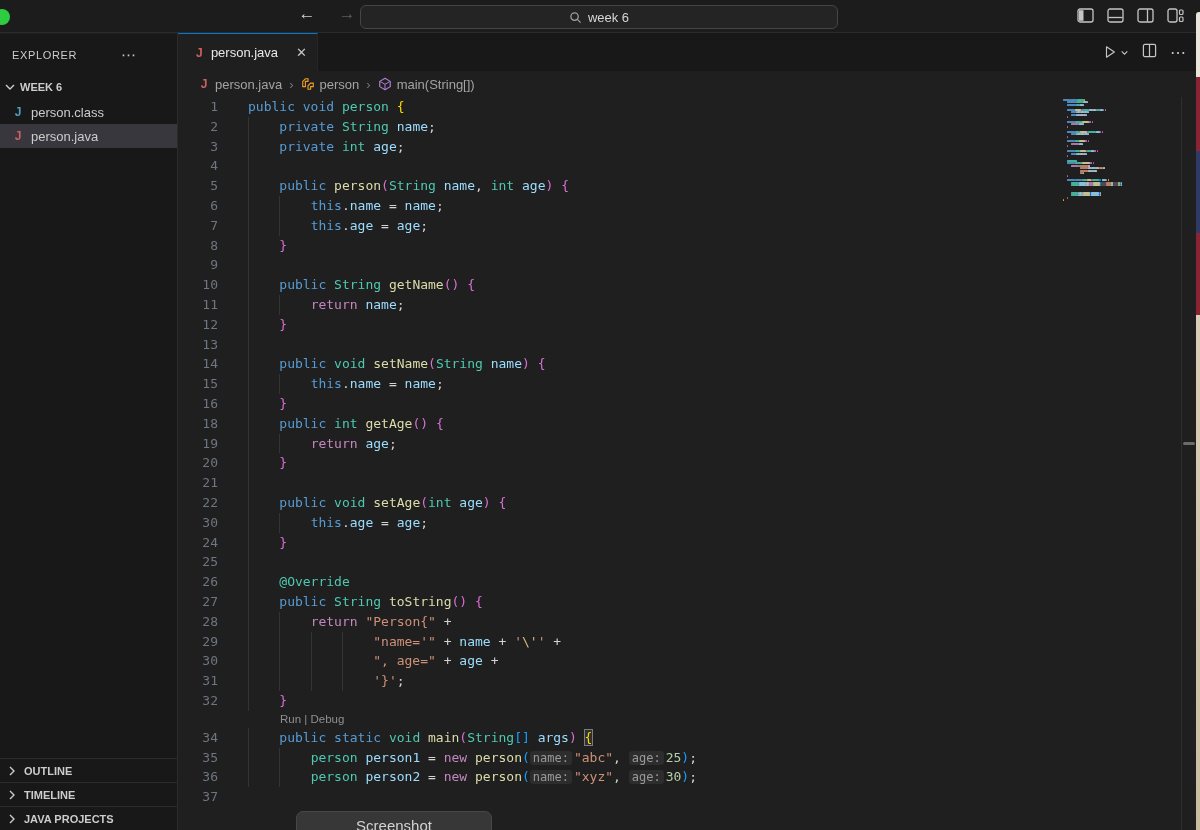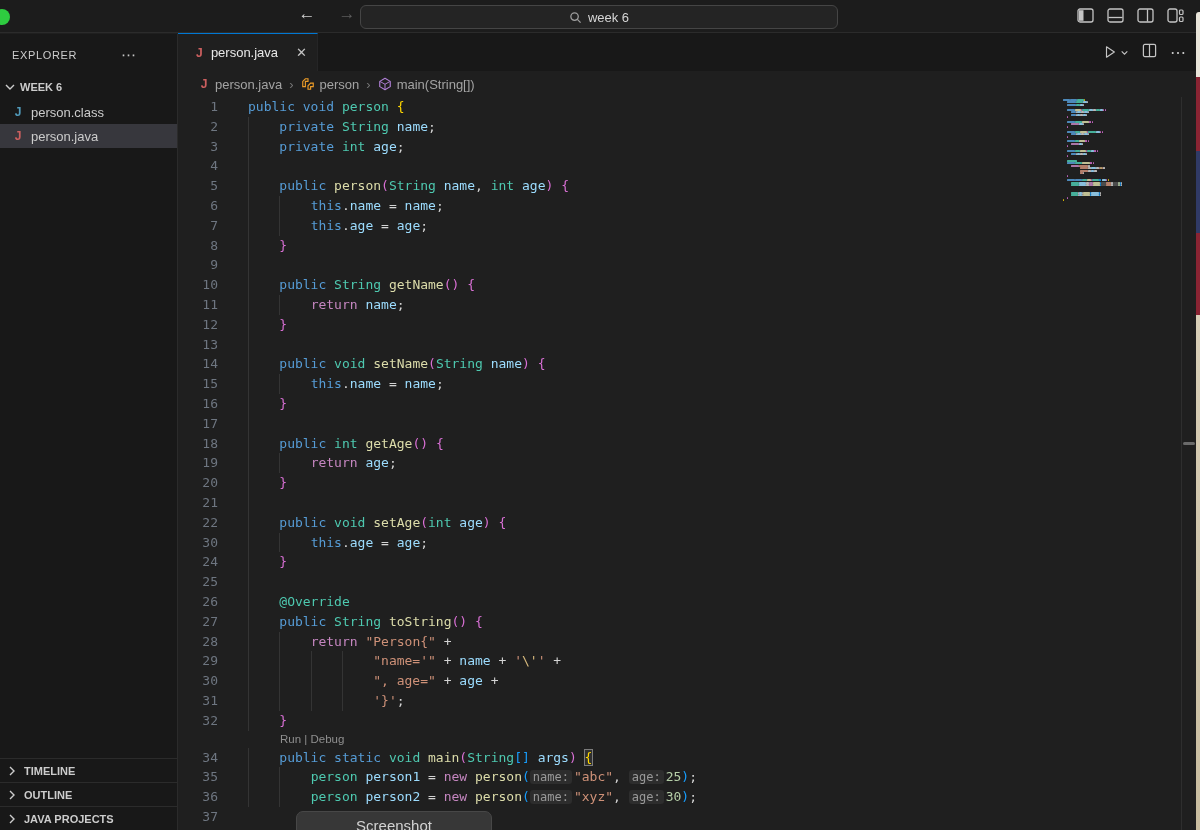--- a/index.html
+++ b/index.html
@@ -163,29 +163,29 @@
         <span>person.java</span>
       </div>
     </div>
   <div class="side-bottom">
       <div class="bottomrow">
         <span style="display:flex;">
           <svg width="16" height="16" viewBox="0 0 16 16">
             <path d="M6 4 l4 4 -4 4" fill="none" stroke="#cccccc" stroke-width="1.4"></path>
           </svg>
         </span>
-        <span>TIMELINE</span>
+        <span>OUTLINE</span>
       </div>
       <div class="bottomrow">
         <span style="display:flex;">
           <svg width="16" height="16" viewBox="0 0 16 16">
             <path d="M6 4 l4 4 -4 4" fill="none" stroke="#cccccc" stroke-width="1.4"></path>
           </svg>
         </span>
-        <span>OUTLINE</span>
+        <span>TIMELINE</span>
       </div>
       <div class="bottomrow">
         <span style="display:flex;">
           <svg width="16" height="16" viewBox="0 0 16 16">
             <path d="M6 4 l4 4 -4 4" fill="none" stroke="#cccccc" stroke-width="1.4"></path>
           </svg>
         </span>
         <span>JAVA PROJECTS</span>
       </div>
     </div>
@@ -254,21 +254,20 @@
       <div class="line"><span class="ln">7</span><span class="ltext"><span class="guide" style="left: 0ch;"></span><span class="guide" style="left: 4ch;"></span><span class="tok-pln">        </span><span class="tok-kw">this</span><span class="tok-pun">.</span><span class="tok-var">age</span><span class="tok-pun"> = </span><span class="tok-var">age</span><span class="tok-pun">;</span></span></div>
       <div class="line"><span class="ln">8</span><span class="ltext"><span class="guide" style="left: 0ch;"></span><span class="tok-pln">    </span><span class="tok-b2">}</span></span></div>
       <div class="line"><span class="ln">9</span><span class="ltext"><span class="guide" style="left: 0ch;"></span></span></div>
       <div class="line"><span class="ln">10</span><span class="ltext"><span class="guide" style="left: 0ch;"></span><span class="tok-pln">    </span><span class="tok-kw">public </span><span class="tok-ty">String </span><span class="tok-fn">getName</span><span class="tok-b2">()</span><span class="tok-pln"> </span><span class="tok-b2">{</span></span></div>
       <div class="line"><span class="ln">11</span><span class="ltext"><span class="guide" style="left: 0ch;"></span><span class="guide" style="left: 4ch;"></span><span class="tok-pln">        </span><span class="tok-ctl">return </span><span class="tok-var">name</span><span class="tok-pun">;</span></span></div>
       <div class="line"><span class="ln">12</span><span class="ltext"><span class="guide" style="left: 0ch;"></span><span class="tok-pln">    </span><span class="tok-b2">}</span></span></div>
       <div class="line"><span class="ln">13</span><span class="ltext"><span class="guide" style="left: 0ch;"></span></span></div>
       <div class="line"><span class="ln">14</span><span class="ltext"><span class="guide" style="left: 0ch;"></span><span class="tok-pln">    </span><span class="tok-kw">public </span><span class="tok-ty">void </span><span class="tok-fn">setName</span><span class="tok-b2">(</span><span class="tok-ty">String </span><span class="tok-var">name</span><span class="tok-b2">)</span><span class="tok-pln"> </span><span class="tok-b2">{</span></span></div>
       <div class="line"><span class="ln">15</span><span class="ltext"><span class="guide" style="left: 0ch;"></span><span class="guide" style="left: 4ch;"></span><span class="tok-pln">        </span><span class="tok-kw">this</span><span class="tok-pun">.</span><span class="tok-var">name</span><span class="tok-pun"> = </span><span class="tok-var">name</span><span class="tok-pun">;</span></span></div>
       <div class="line"><span class="ln">16</span><span class="ltext"><span class="guide" style="left: 0ch;"></span><span class="tok-pln">    </span><span class="tok-b2">}</span></span></div>
-      <div class="line"><span class="ln">17</span><span class="ltext"><span class="guide" style="left: 0ch;"></span></span></div>
       <div class="line"><span class="ln">18</span><span class="ltext"><span class="guide" style="left: 0ch;"></span><span class="tok-pln">    </span><span class="tok-kw">public </span><span class="tok-ty">int </span><span class="tok-fn">getAge</span><span class="tok-b2">()</span><span class="tok-pln"> </span><span class="tok-b2">{</span></span></div>
       <div class="line"><span class="ln">19</span><span class="ltext"><span class="guide" style="left: 0ch;"></span><span class="guide" style="left: 4ch;"></span><span class="tok-pln">        </span><span class="tok-ctl">return </span><span class="tok-var">age</span><span class="tok-pun">;</span></span></div>
       <div class="line"><span class="ln">20</span><span class="ltext"><span class="guide" style="left: 0ch;"></span><span class="tok-pln">    </span><span class="tok-b2">}</span></span></div>
       <div class="line"><span class="ln">21</span><span class="ltext"><span class="guide" style="left: 0ch;"></span></span></div>
       <div class="line"><span class="ln">22</span><span class="ltext"><span class="guide" style="left: 0ch;"></span><span class="tok-pln">    </span><span class="tok-kw">public </span><span class="tok-ty">void </span><span class="tok-fn">setAge</span><span class="tok-b2">(</span><span class="tok-ty">int </span><span class="tok-var">age</span><span class="tok-b2">)</span><span class="tok-pln"> </span><span class="tok-b2">{</span></span></div>
       <div class="line"><span class="ln">30</span><span class="ltext"><span class="guide" style="left: 0ch;"></span><span class="guide" style="left: 4ch;"></span><span class="tok-pln">        </span><span class="tok-kw">this</span><span class="tok-pun">.</span><span class="tok-var">age</span><span class="tok-pun"> = </span><span class="tok-var">age</span><span class="tok-pun">;</span></span></div>
       <div class="line"><span class="ln">24</span><span class="ltext"><span class="guide" style="left: 0ch;"></span><span class="tok-pln">    </span><span class="tok-b2">}</span></span></div>
       <div class="line"><span class="ln">25</span><span class="ltext"><span class="guide" style="left: 0ch;"></span></span></div>
       <div class="line"><span class="ln">26</span><span class="ltext"><span class="guide" style="left: 0ch;"></span><span class="tok-pln">    </span><span class="tok-ty">@Override</span></span></div>
       <div class="line"><span class="ln">27</span><span class="ltext"><span class="guide" style="left: 0ch;"></span><span class="tok-pln">    </span><span class="tok-kw">public </span><span class="tok-ty">String </span><span class="tok-fn">toString</span><span class="tok-b2">()</span><span class="tok-pln"> </span><span class="tok-b2">{</span></span></div>

